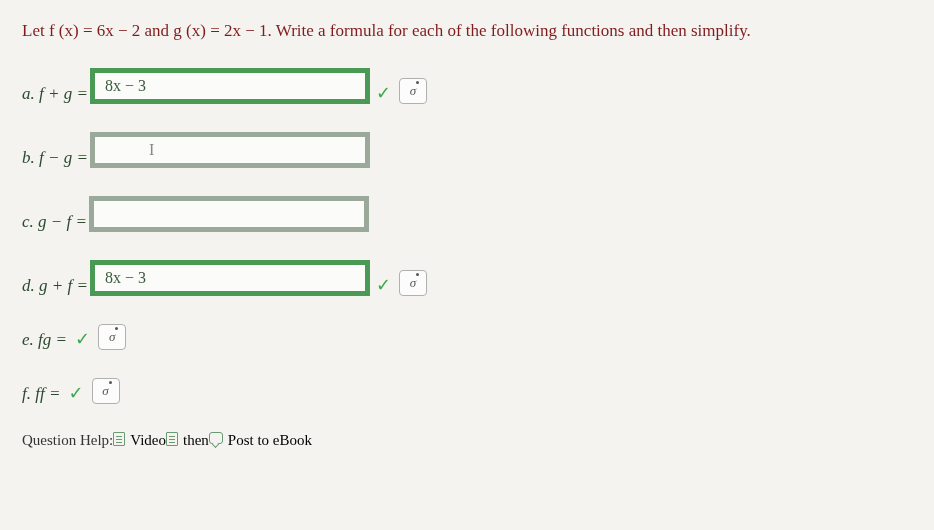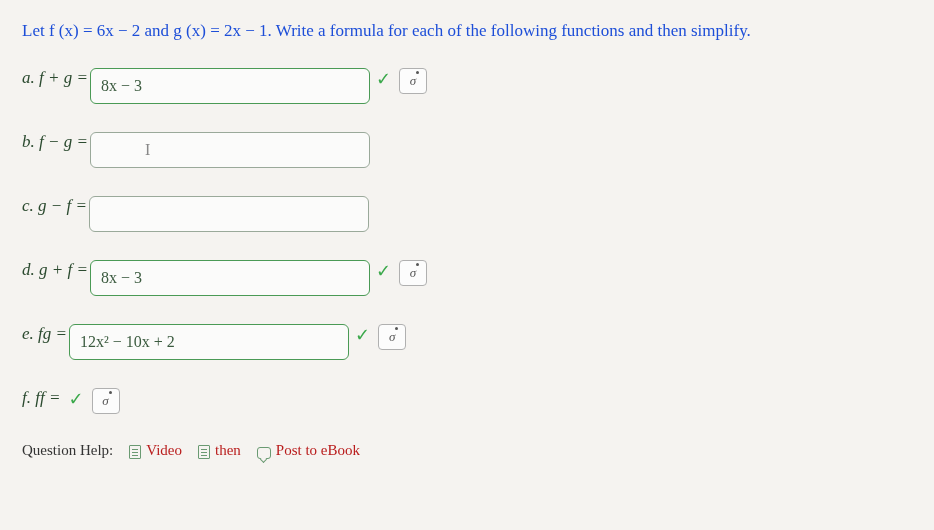--- a/index.html
+++ b/index.html
@@ -9,39 +9,39 @@
       width: 934px;
       height: 530px;
       padding: 18px 22px;
       color: #2a4a2a;
       position: relative;
       overflow: hidden;
     }
     .prompt {
       font-size: 17px;
       line-height: 1.5;
-      color: #1d4ed8;
+      color: #7f1d1d;
       margin-bottom: 24px;
       font-weight: 500;
     }
     .row {
       display: flex;
-      align-items: flex-start;
+      align-items: flex-end;
       margin-bottom: 28px;
       font-size: 17px;
     }
     .label {
       font-style: italic;
       color: #2b4a2f;
       margin-right: 2px;
       white-space: nowrap;
     }
     .answer-box {
-      border: 1px solid #a16207;
-      border-radius: 6px;
+      border: 5px solid #a16207;
+      border-radius: 0;
       background: #fbfbfa;
       padding: 6px 10px;
       width: 280px;
       height: 36px;
       font-size: 16px;
       color: #3a5a3e;
       display: flex;
       align-items: center;
     }
     .answer-box.correct {
@@ -82,31 +82,30 @@
       content: "";
       position: absolute;
       top: -2px; right: -3px;
       width: 3px; height: 3px;
       background: #555;
       border-radius: 50%;
     }
     .help-row {
       display: flex;
       align-items: center;
-      gap: 16px;
       font-size: 15px;
       color: #3a6a4a;
       margin-top: 10px;
     }
     .help-label { color: #333; }
     .help-link {
       display: flex;
-      align-items: flex-end;
+      align-items: flex-start;
       gap: 5px;
-      color: #b91c1c;
+      color: #000000;
       cursor: pointer;
     }
     .doc-icon {
       width: 12px; height: 14px;
       border: 1px solid #6a9a72;
       border-radius: 1px;
       position: relative;
     }
     .doc-icon::before {
       content: "";
@@ -166,23 +165,20 @@
     <span>8x − 3</span>
   </div>
   <span class="check">✓</span>
   <div class="preview-btn">
     <span class="sigma">σ</span>
   </div>
 </div>
 
 <div class="row">
   <span class="label">e. fg =</span>
-  <div class="answer-box correct">
-    <span>12x² − 10x + 2</span>
-  </div>
   <span class="check">✓</span>
   <div class="preview-btn">
     <span class="sigma">σ</span>
   </div>
 </div>
 
 <div class="row">
   <span class="label">f. ff =</span>
   <span class="check">✓</span>
   <div class="preview-btn">

